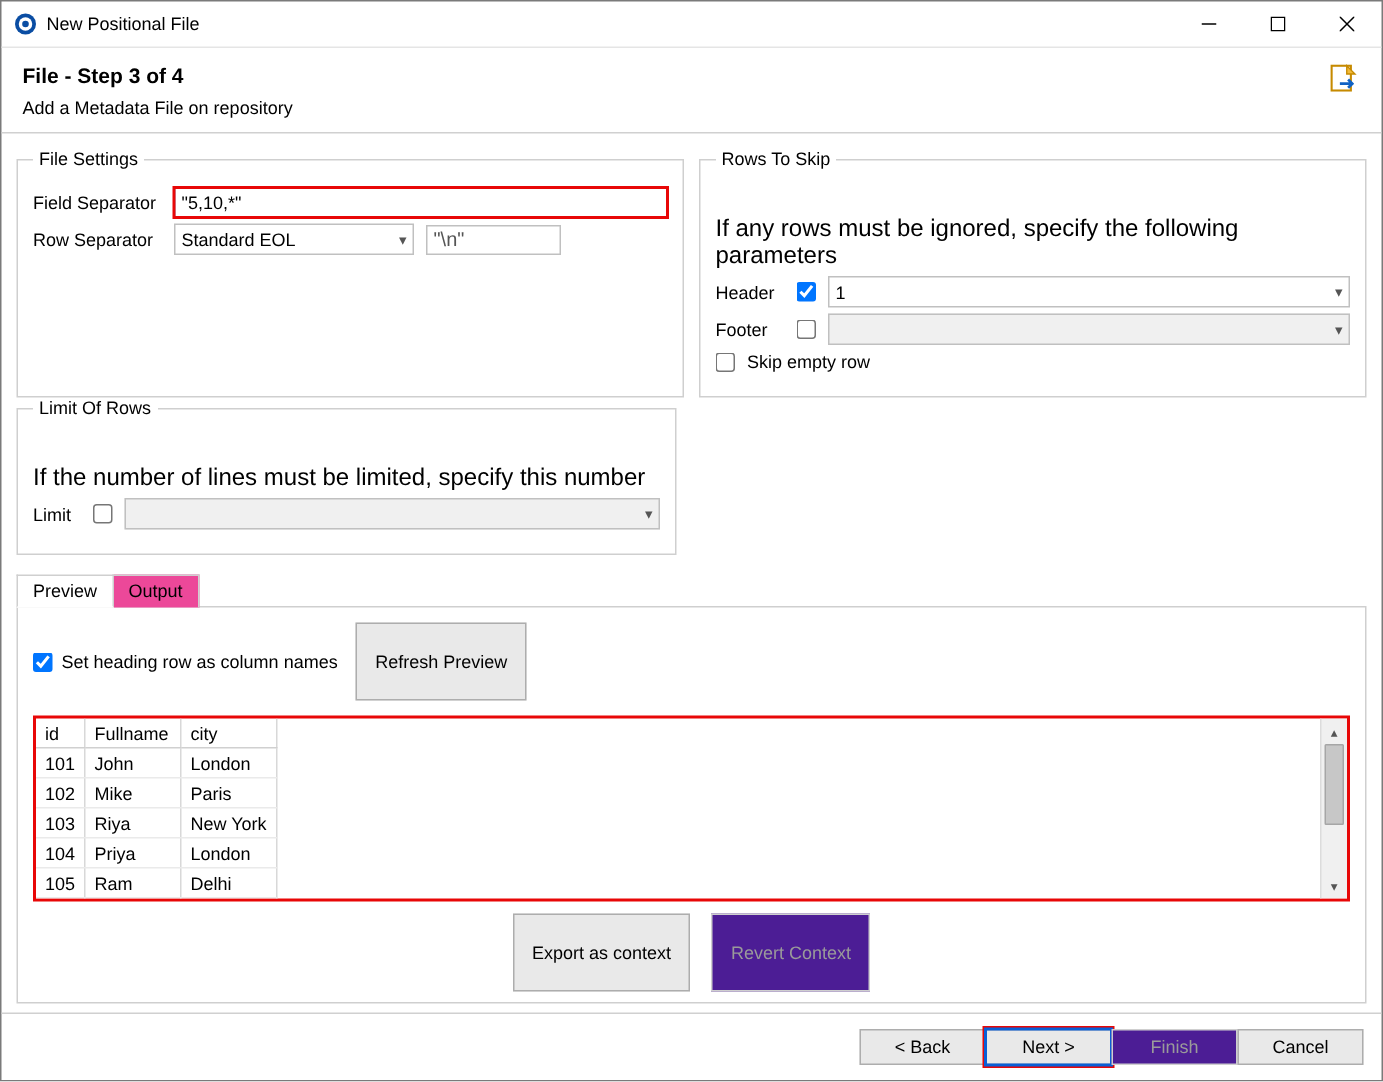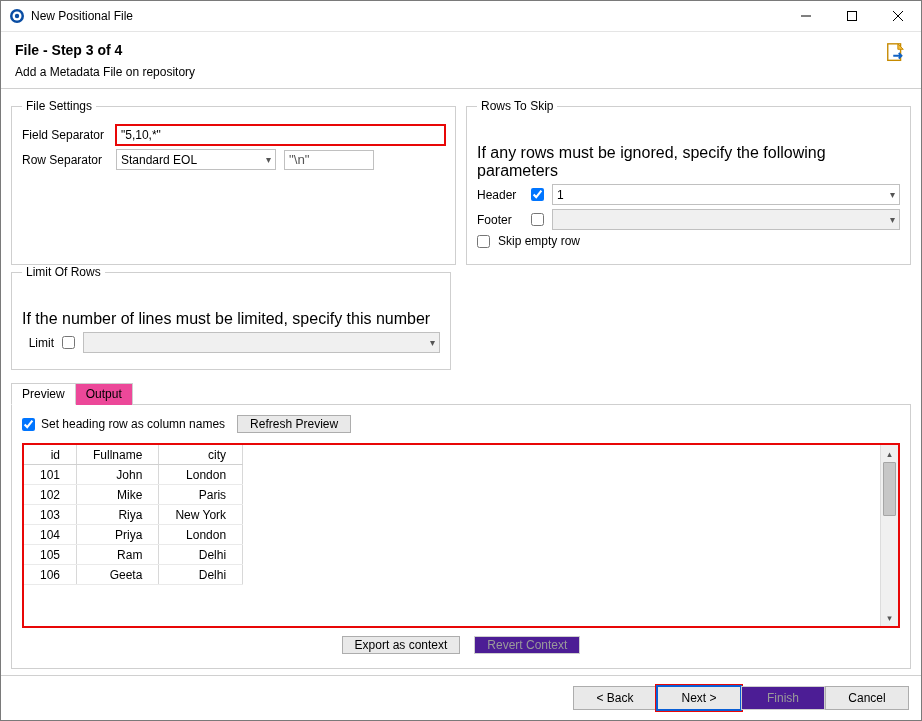--- a/index.html
+++ b/index.html
@@ -183,21 +183,21 @@
     display:flex;
     flex-direction:column;
     min-height:0;
   }
   .panel-top {
     display:flex;align-items:center;gap:12px;margin-bottom:10px;
   }
   .btn {
     border:1px solid #adadad;
     background:#e9e9e9;
-    padding:1px 12px;
+    padding:18px 12px;
     font-size:12px;
     cursor:pointer;
   }
   .btn:disabled, .btn.disabled {
     color:#9a9a9a;
     border-color:#cfcfcf;
     background:#4c1d95;
     cursor:default;
   }
   .checkbox-row {
@@ -225,22 +225,22 @@
   }
   .scroll-track .arrow.up{top:0;}
   .scroll-track .arrow.down{bottom:0;}
   table.preview {
     border-collapse:collapse;
     table-layout:fixed;
   }
   table.preview th, table.preview td {
     border-right:1px solid #d8d8d8;
     border-bottom:1px solid #eaeaea;
-    padding:2px 16px;
-    text-align:right;
+    padding:2px 6px;
+    text-align:left;
     font-weight:normal;
     font-size:12px;
     height:15px;
     overflow:hidden;white-space:nowrap;
   }
   table.preview th { background:#fff; border-bottom:1px solid #d0d0d0;}
   table.preview col.c0{width:30px;}
   table.preview col.c1{width:64px;}
   table.preview col.c2{width:64px;}
 
@@ -360,21 +360,21 @@
           <input type="checkbox" style="">
           <span>Skip empty row</span>
         </div>
       </fieldset>
     </div>
 
     <fieldset class="group limit-block" style="width:440px;">
       <legend>Limit Of Rows</legend>
       <div class="row-hint">If the number of lines must be limited, specify this number</div>
       <div class="form-row">
-        <label style="width:32px;text-align:right;">Limit</label>
+        <label style="width:32px;">Limit</label>
         <input type="checkbox" style="">
         <div class="combo-display disabled">
           <span></span>
           <span class="caret">▾</span>
         </div>
       </div>
     </fieldset>
 
     <div class="tabs">
       <div class="tab-strip">

